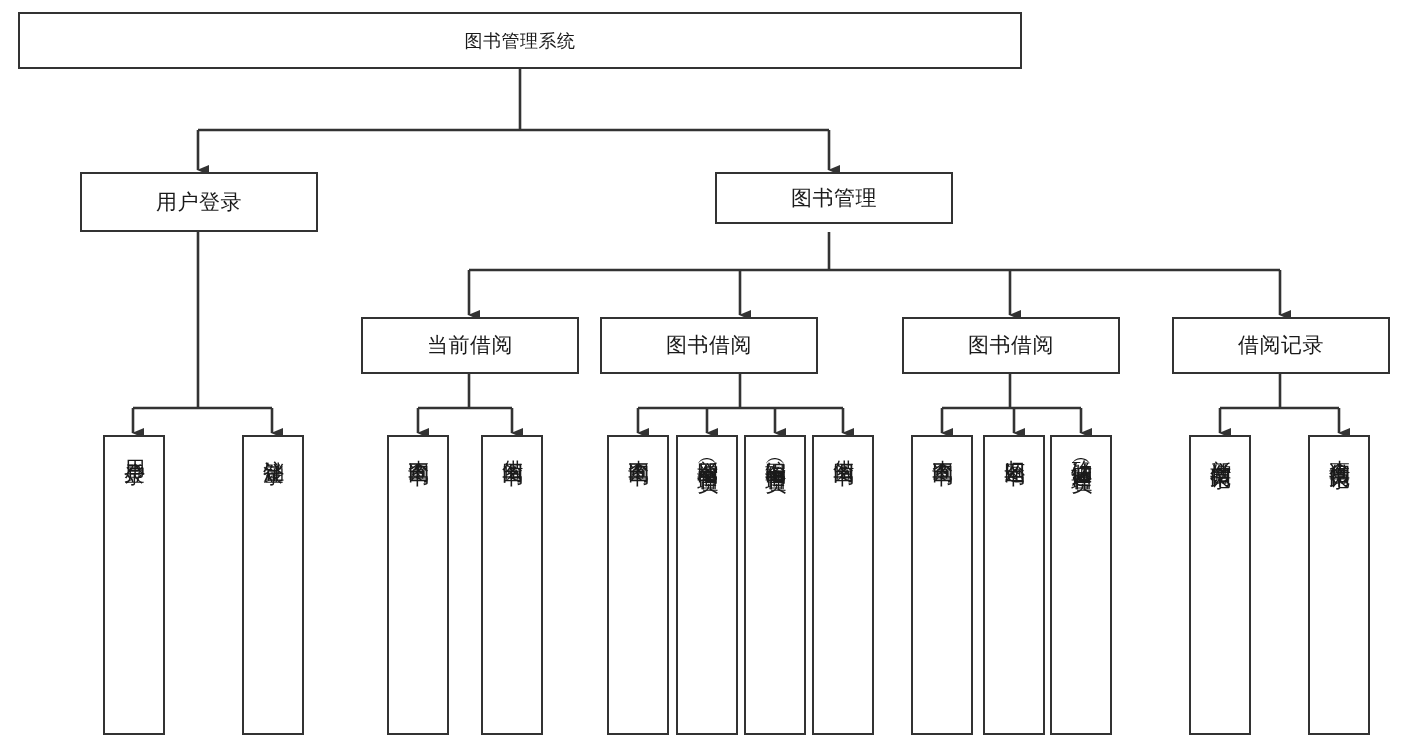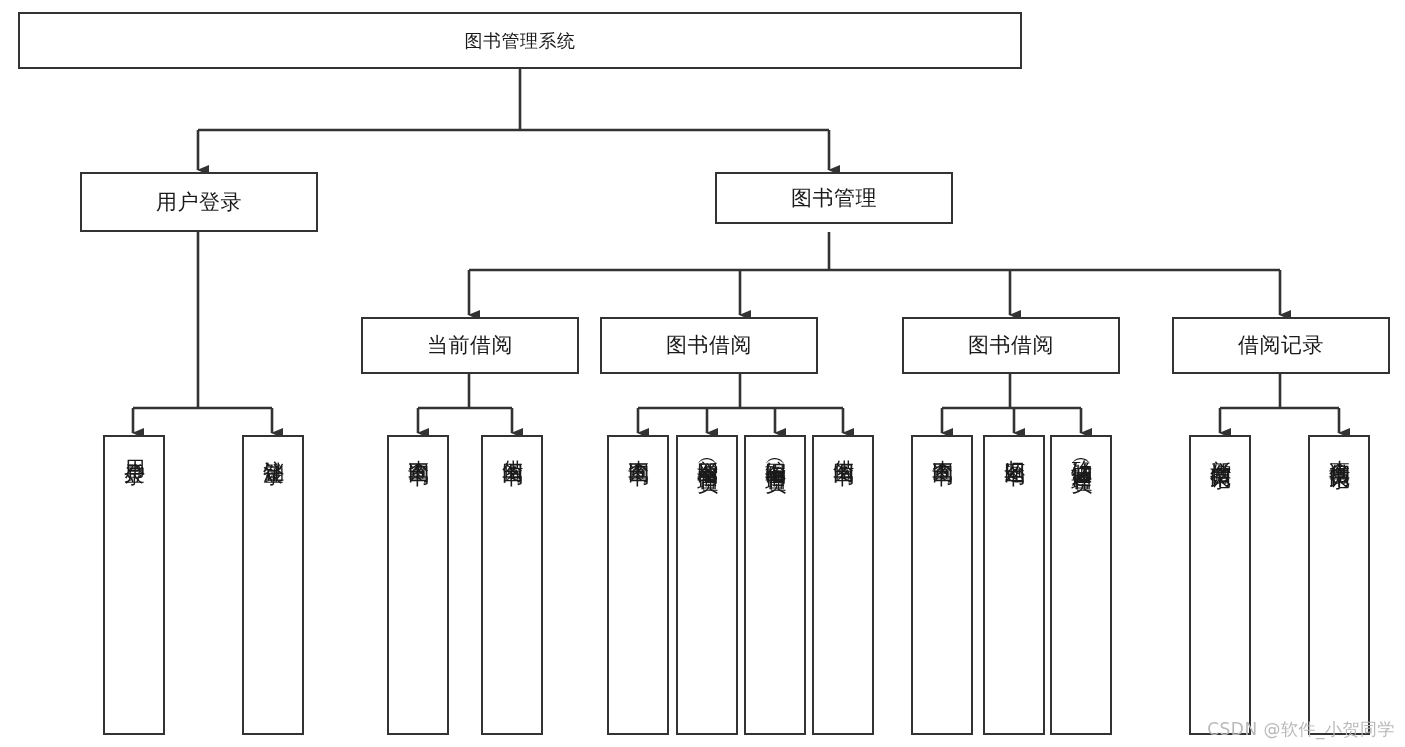--- a/index.html
+++ b/index.html
@@ -179,15 +179,14 @@
         <span class="label">确认归还（管理员）</span>
       </div>
       <div class="node vert" style="left: 1189px; top: 435px; width: 62px; height: 300px;">
         <span class="label">新增借阅记录</span>
       </div>
       <div class="node vert" style="left: 1308px; top: 435px; width: 62px; height: 300px;">
         <span class="label">查询借阅记录</span>
       </div>
     </div>
 
-  <div class="watermark">CSDN @软件_小贺同学</div>
 
 </div>
 
 </body></html>

